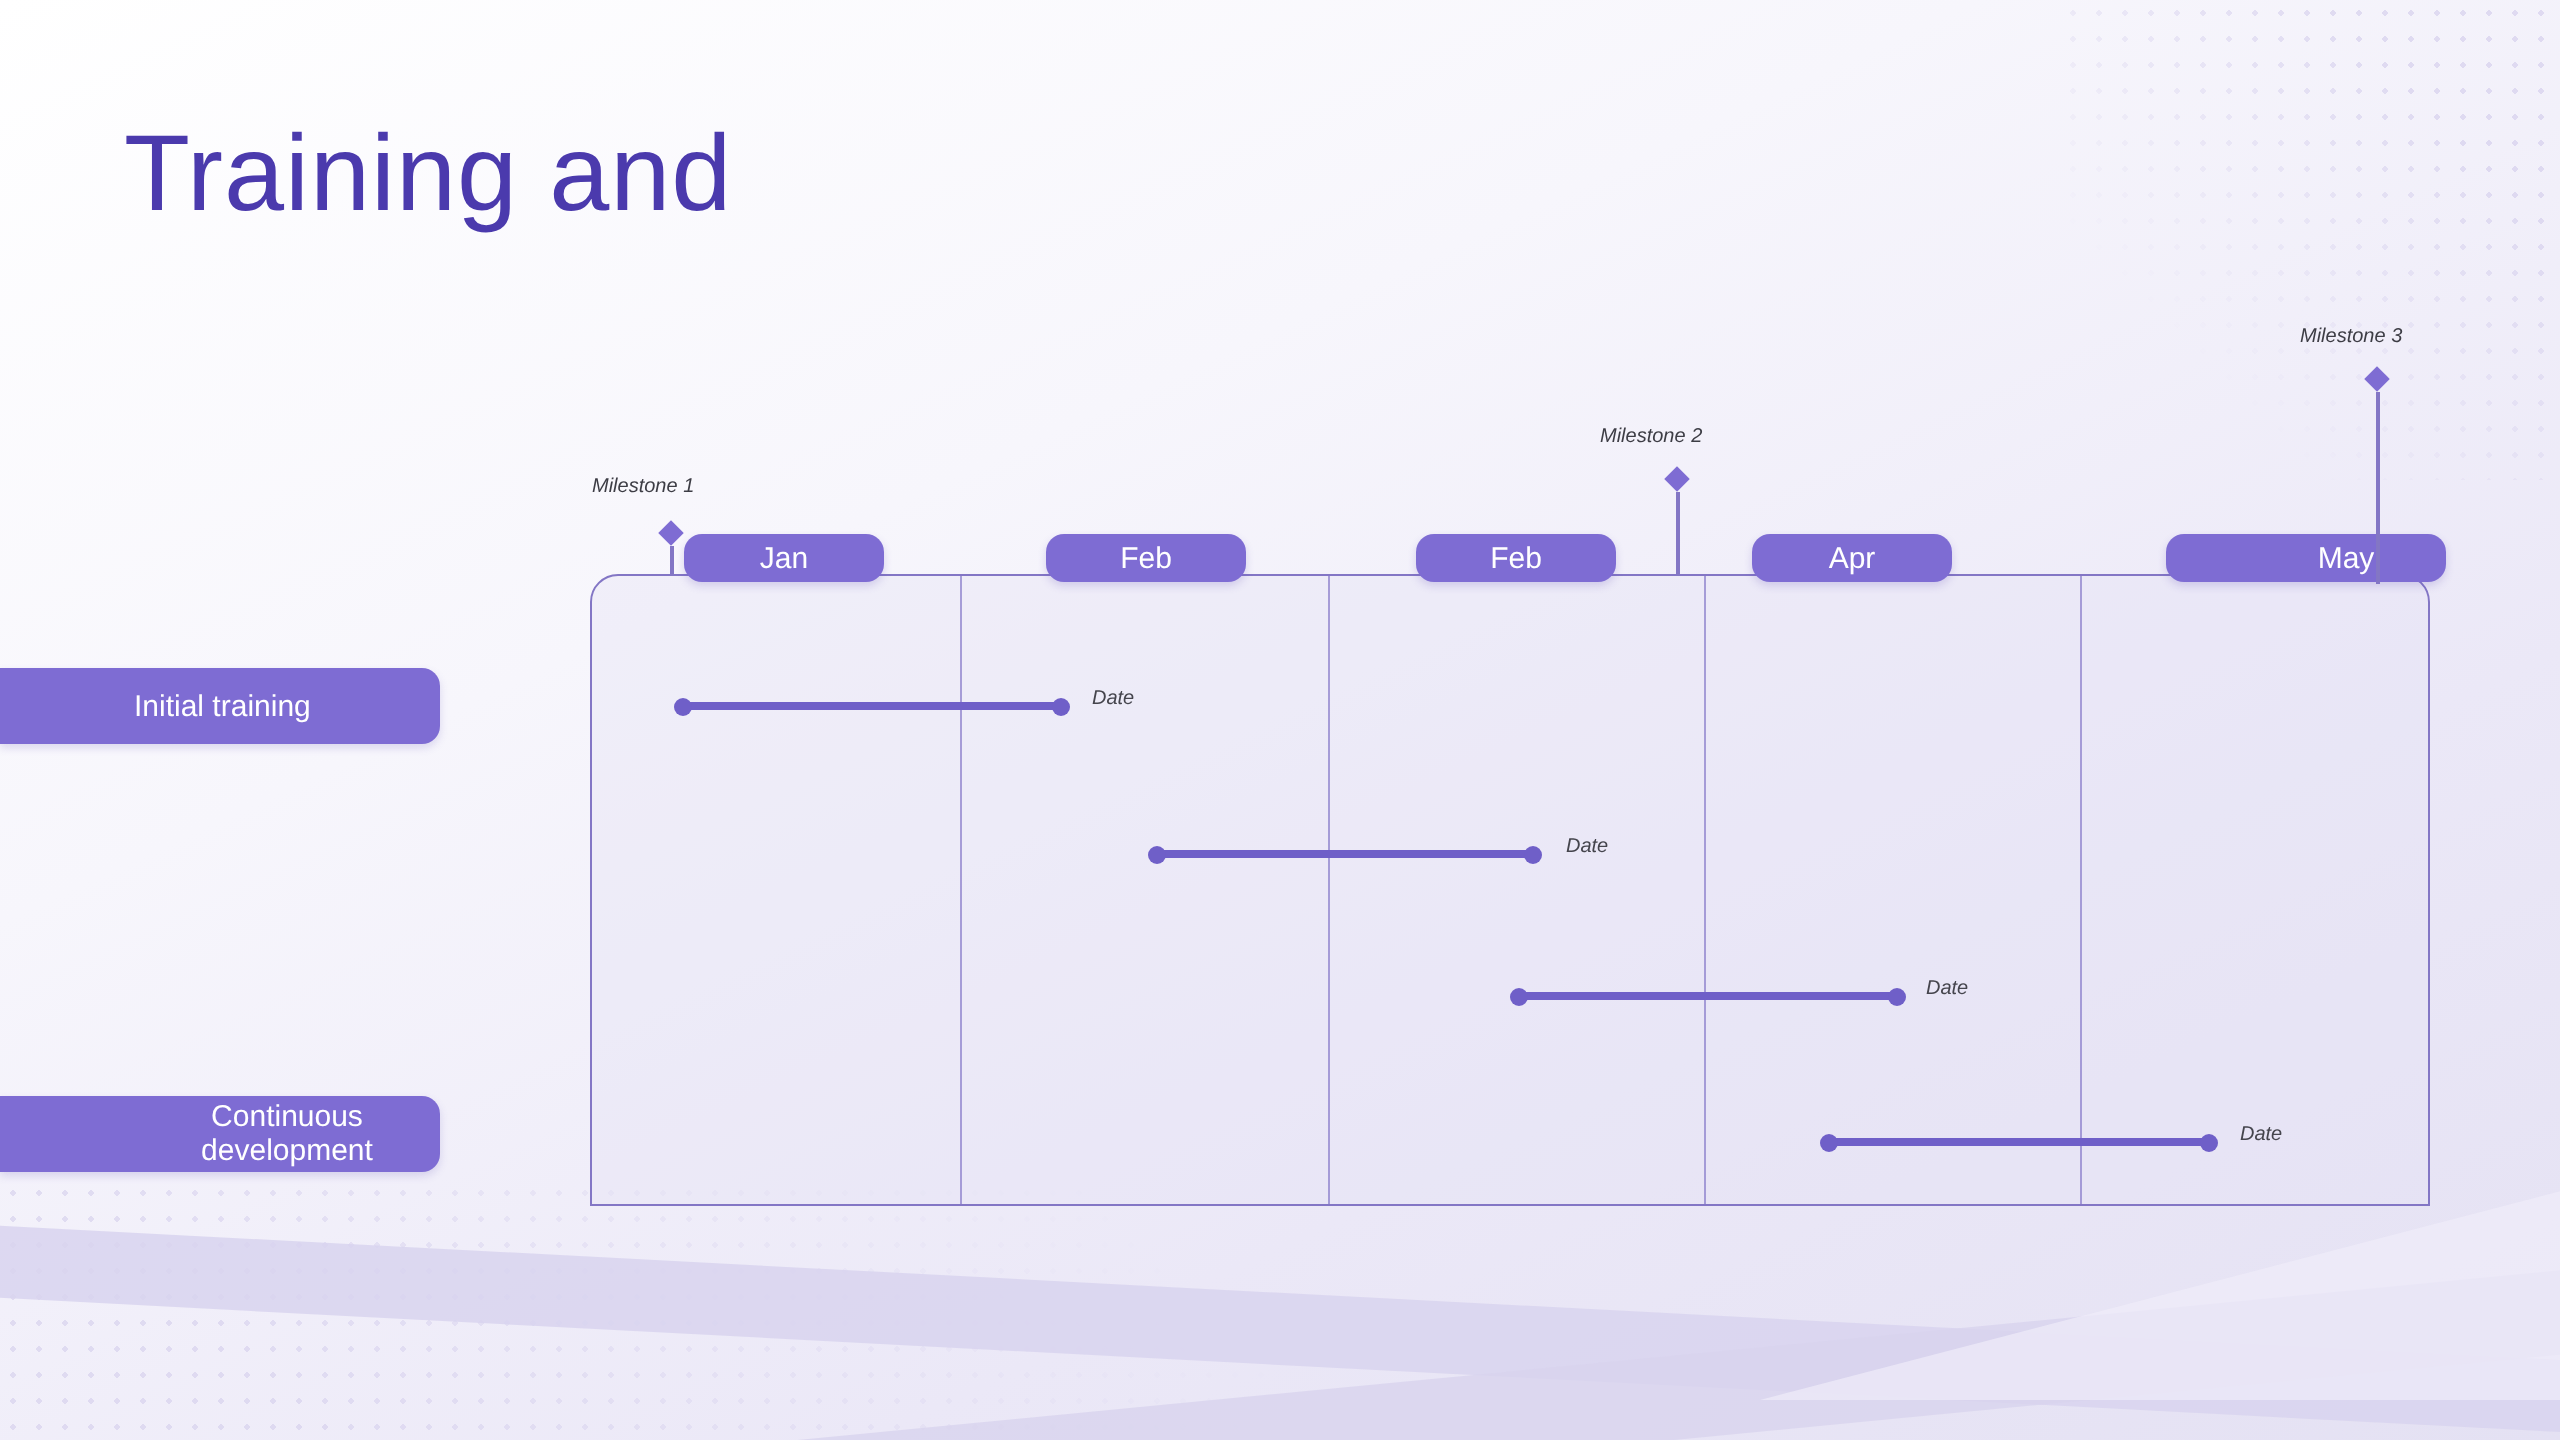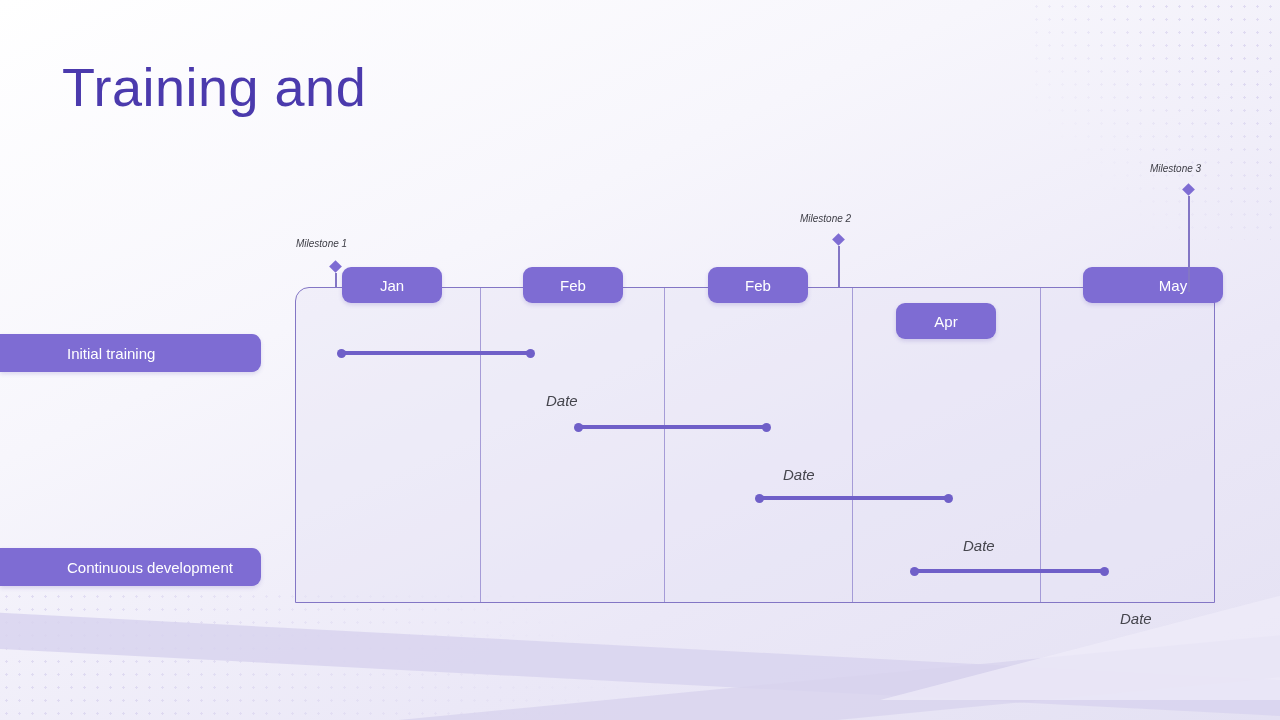--- a/index.html
+++ b/index.html
@@ -34,49 +34,49 @@
 
   
   .title{
     position:absolute;left:62px;top:48px;margin:0;
     font-size:54px;line-height:78px;font-weight:500;letter-spacing:.5px;
     color:#4b3aad;
   }
 
   
   .task-pill{
-    position:absolute;left:0;width:261px;height:38px;
+    position:absolute;left:0;width:220px;height:38px;
     background:#7e6cd3;border-radius:0 9px 9px 0;
     color:#ffffff;font-size:15px;display:flex;align-items:center;
     padding-left:67px;box-sizing:border-box;
     box-shadow:0 2px 4px rgba(90,70,180,.18);
   }
   .task-pill.t0{top:334px;} .task-pill.t1{top:404px;}
-  .task-pill.t2{top:478px;} .task-pill.t3{top:548px;}
+  .task-pill.t2{top:478px;} .task-pill.t3{top:548px;text-align:center;}
 
   
   .chart{
     position:absolute;left:295px;top:287px;width:920px;height:316px;
     border:1px solid #8376c5;border-radius:14px 14px 0 0;
     background:rgba(229,225,245,.38);
     box-sizing:border-box;
   }
   .gridline{position:absolute;top:0;bottom:0;width:1px;background:#8e81cc;opacity:.75;}
   .gridline.g1{left:184px;} .gridline.g2{left:368px;}
   .gridline.g3{left:556px;} .gridline.g4{left:744px;}
 
   
   .month-btn{
-    position:absolute;top:267px;width:100px;height:36px;
+    position:absolute;top:267px;width:100px;height:24px;
     background:#7e6cd3;border-radius:9px;color:#fff;font-size:15px;
     display:flex;align-items:center;justify-content:center;
     box-shadow:0 2px 4px rgba(90,70,180,.2);z-index:3;
   }
   .month-btn.m0{left:342px;} .month-btn.m1{left:523px;}
-  .month-btn.m2{left:708px;} .month-btn.m3{left:896px;margin-top:36px;}
+  .month-btn.m2{left:708px;} .month-btn.m3{left:876px;}
   .month-btn.m4{left:1083px;padding-left:40px;}
 
   
   .ms-label{position:absolute;font-size:10px;font-style:italic;color:#3d3d45;}
   .ms-label.l0{left:296px;top:238px;}
   .ms-label.l1{left:800px;top:213px;}
   .ms-label.l2{left:1150px;top:163px;}
   .ms-diamond{position:absolute;width:9px;height:9px;background:#7e6cd3;transform:rotate(45deg);}
   .ms-diamond.d0{left:331px;top:262px;}
   .ms-diamond.d1{left:834px;top:235px;}
@@ -92,21 +92,21 @@
     content:"";position:absolute;width:9px;height:9px;border-radius:50%;
     background:#6f5fc8;top:-2.5px;
   }
   .bar::before{left:-3px;} .bar::after{right:-3px;}
   .bar.b0{left:340px;top:351px;width:192px;}
   .bar.b1{left:577px;top:425px;width:191px;}
   .bar.b2{left:758px;top:496px;width:192px;}
   .bar.b3{left:913px;top:569px;width:193px;}
 
   
-  .date-label{position:absolute;font-size:15px;font-style:italic;color:#45454d;z-index:2;margin-top:48px;}
+  .date-label{position:absolute;font-size:10px;font-style:italic;color:#45454d;z-index:2;}
   .date-label.dl0{left:546px;top:344px;}
   .date-label.dl1{left:783px;top:418px;}
   .date-label.dl2{left:963px;top:489px;}
   .date-label.dl3{left:1120px;top:562px;}
 </style>
 </head>
 <body>
 
 <div class="slide">
 

